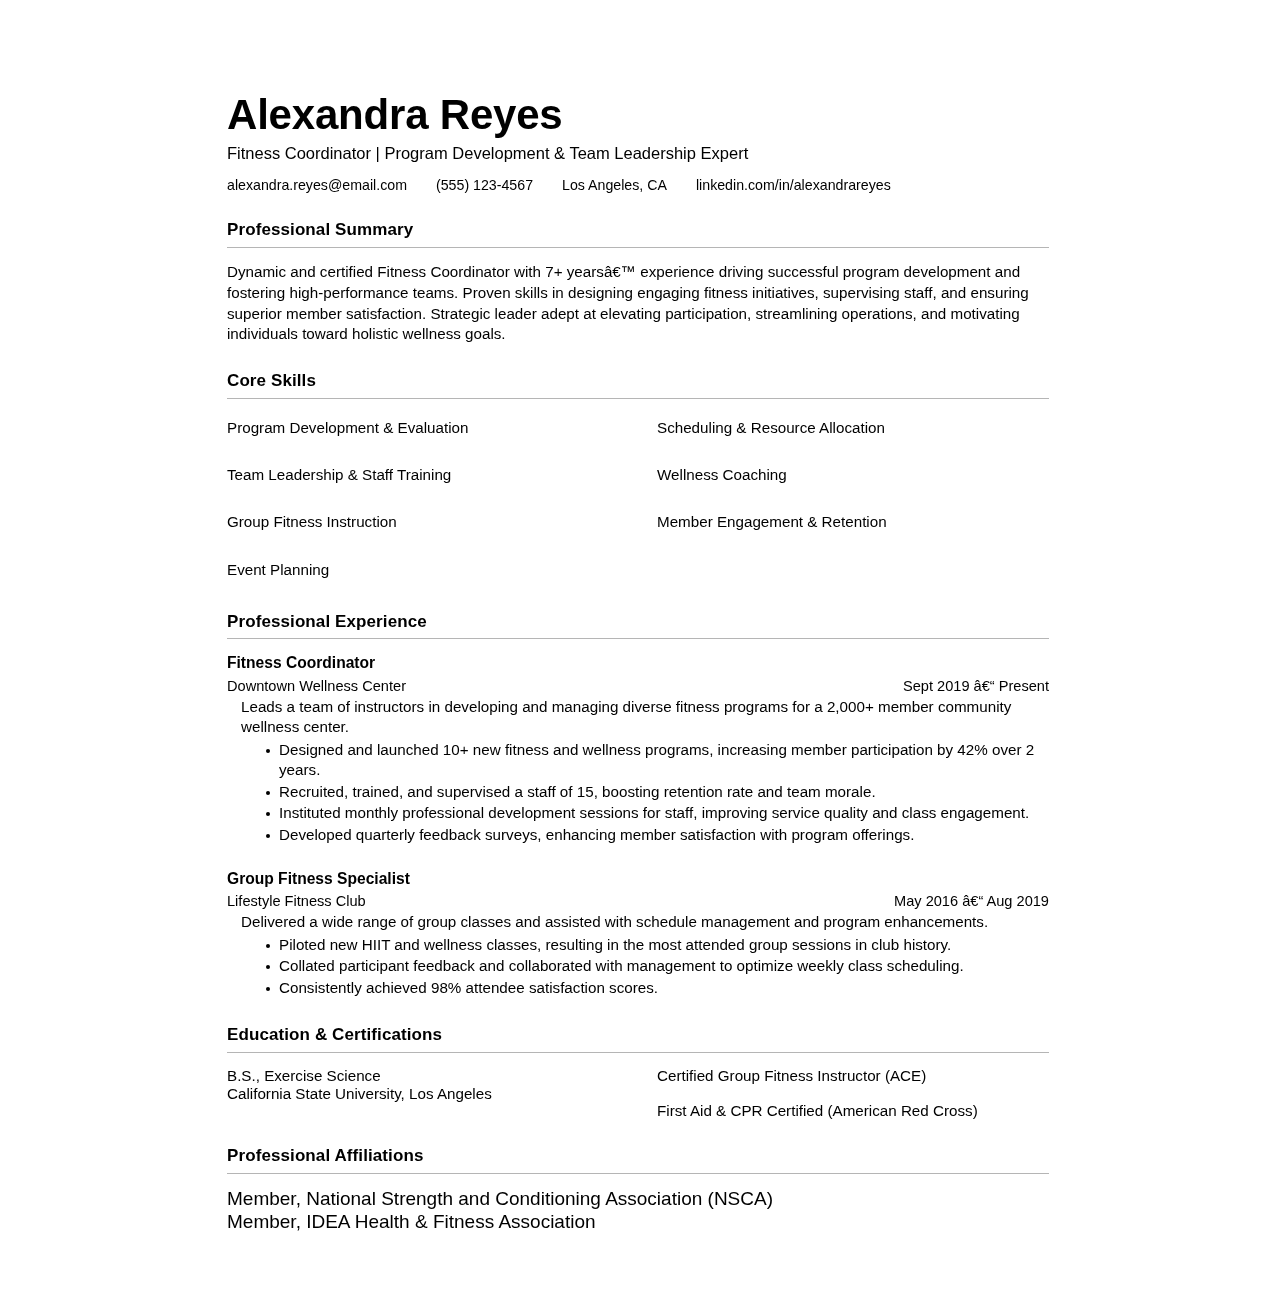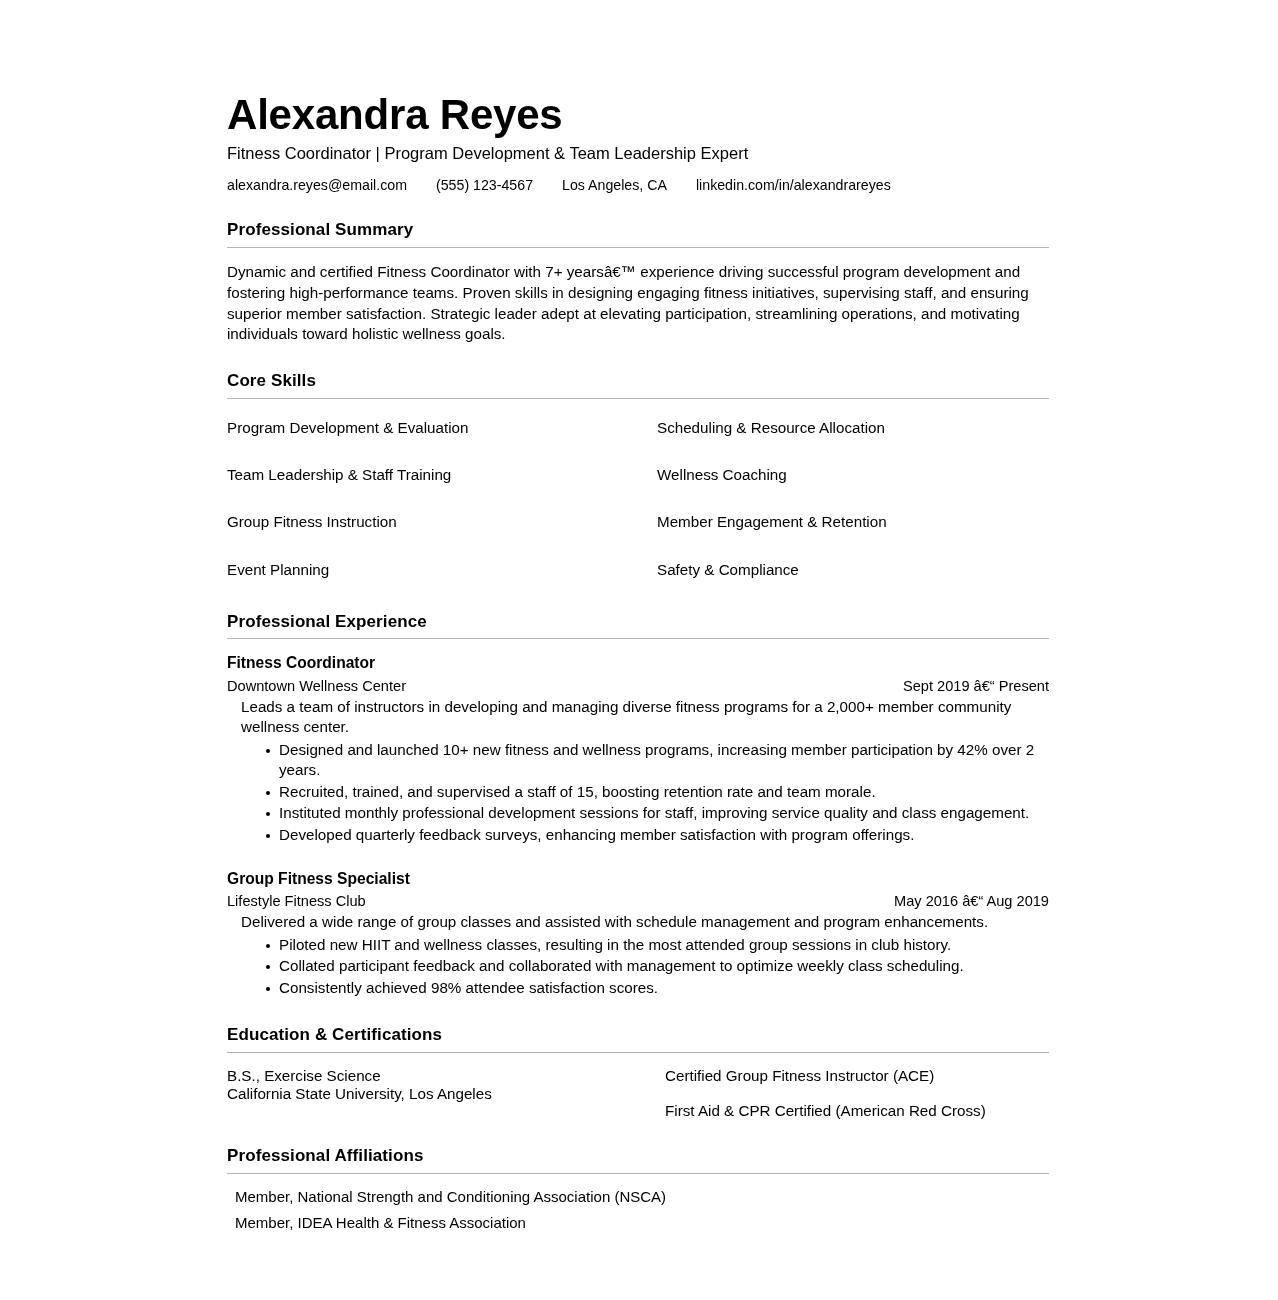--- a/index.html
+++ b/index.html
@@ -141,29 +141,29 @@
     grid-template-columns: 430px 1fr;
   }
   .edu-left p {
     font-size: 15.2px;
     line-height: 1.21;
     margin: 0;
   }
   .edu-right p {
     font-size: 15.2px;
     line-height: 1.21;
-    margin: 0 0 17px 8px;
+    margin: 0 0 17px 0;
   }
   .edu-right p:last-child { margin-bottom: 0; }
 
   
   .affil p {
-    font-size: 15px;
+    font-size: 19px;
     line-height: 1.21;
-    margin: 8px;
+    margin: 0;
   }
 </style>
 </head>
 <body>
 
 <div class="page">
   <div class="content">
 
     <div>
       <h1 class="name">Alexandra Reyes</h1>
@@ -183,21 +183,20 @@
       <h2 class="section-title">Core Skills</h2>
       <hr class="rule">
       <div class="skills-grid">
         <div class="skill">Program Development &amp; Evaluation</div>
         <div class="skill">Scheduling &amp; Resource Allocation</div>
         <div class="skill">Team Leadership &amp; Staff Training</div>
         <div class="skill">Wellness Coaching</div>
         <div class="skill">Group Fitness Instruction</div>
         <div class="skill">Member Engagement &amp; Retention</div>
         <div class="skill">Event Planning</div>
-        <div class="skill">Safety &amp; Compliance</div>
       </div>
     </div>
 
     <div class="section">
       <h2 class="section-title">Professional Experience</h2>
       <hr class="rule">
 
       <div class="job">
         <div class="job-title">Fitness Coordinator</div>
         <div class="job-meta">

